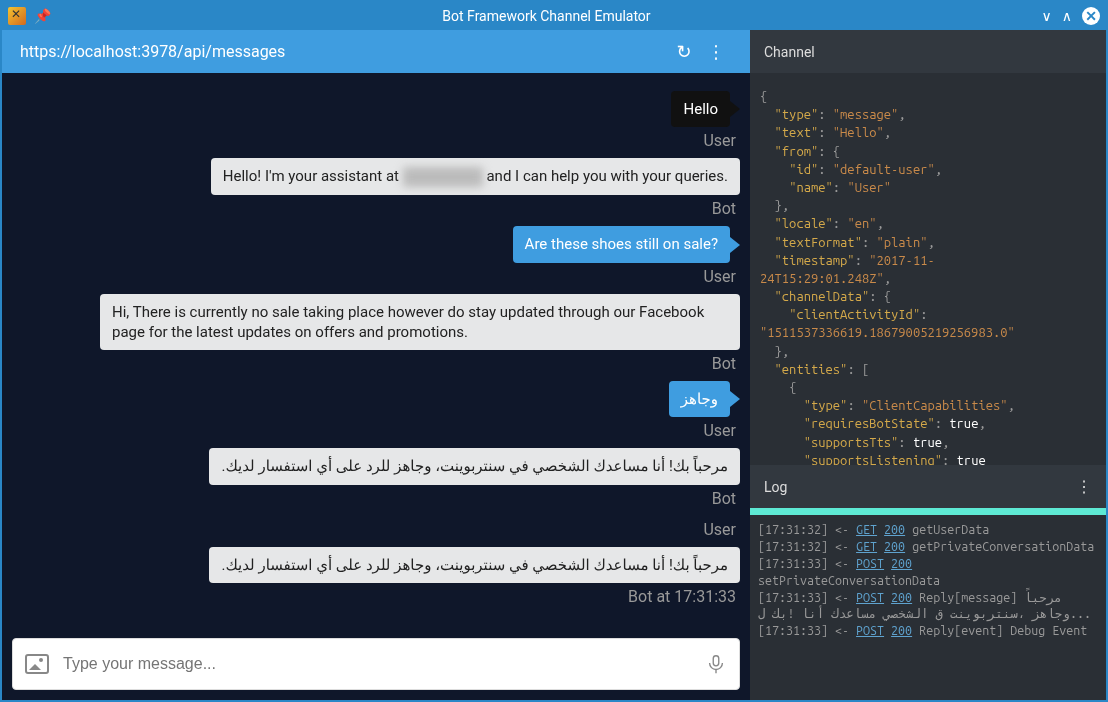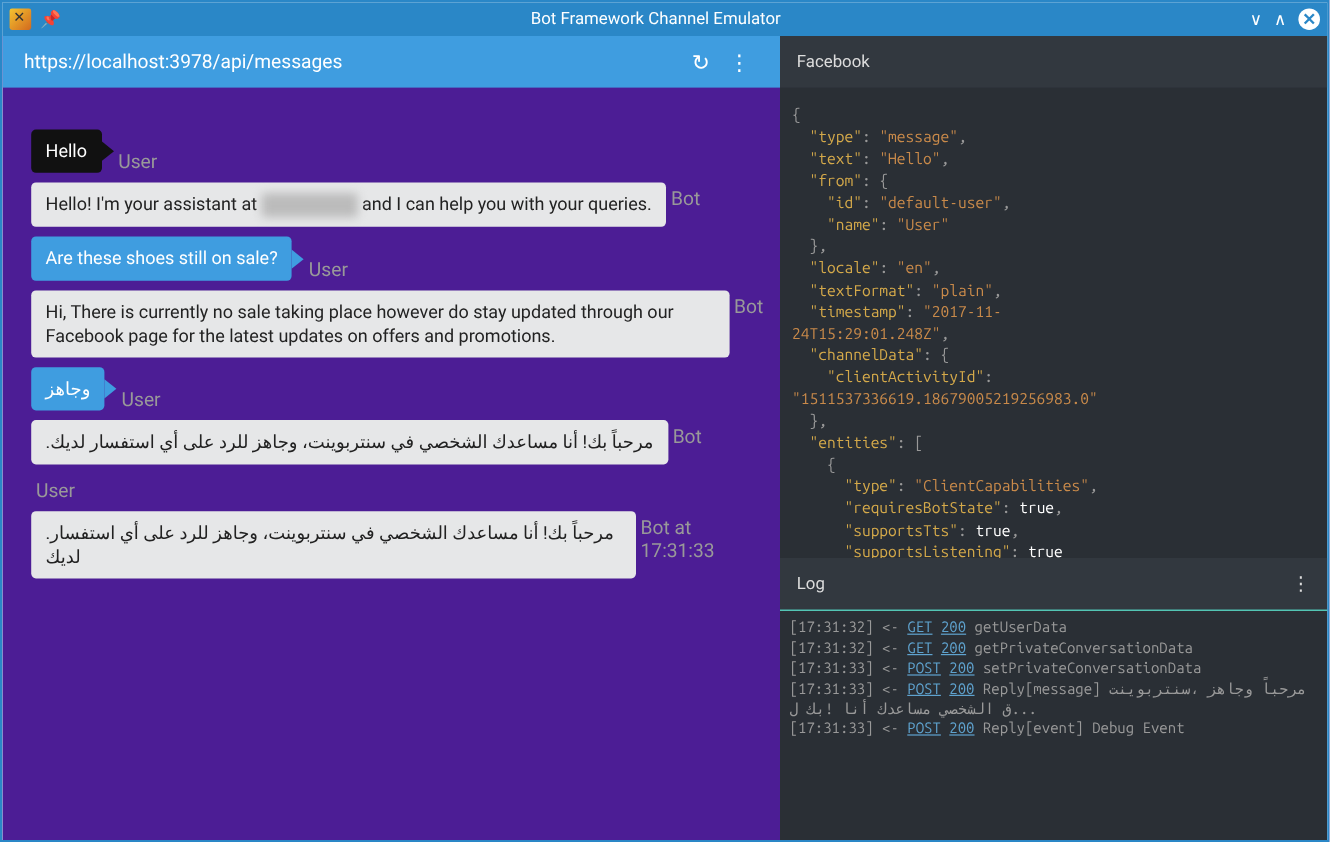--- a/index.html
+++ b/index.html
@@ -29,39 +29,39 @@
     width: 18px; height: 18px; border-radius: 50%;
     background: #fff; color: #2a87c7;
     display: flex; align-items: center; justify-content: center;
     font-size: 14px; font-weight: bold;
   }
   
   
   .main { flex: 1; display: flex; overflow: hidden; }
   
   
-  .chat-panel { width: 648px; display: flex; flex-direction: column; background: #4c1d95; gap: 17px; }
+  .chat-panel { width: 748px; display: flex; flex-direction: column; background: #0f172a; }
   
   .chat-header {
     height: 43px; background: #3f9de0; color: #fff;
     display: flex; align-items: center; padding: 0 18px;
     font-size: 16px;
   }
   .chat-header .url { flex: 1; }
   .chat-header .refresh, .chat-header .menu { width: 32px; text-align: center; cursor: pointer; font-size: 18px; }
   
   .messages {
     flex: 1; padding: 18px 10px 18px 24px;
     display: flex; flex-direction: column; gap: 8px;
     overflow-y: auto;
   }
   
-  .msg-block { display: flex; }
+  .msg-block { display: flex; flex-direction: column; }
   .msg-block.from-user { align-items: flex-end; }
-  .msg-block.from-bot { align-items: flex-start; }
+  .msg-block.from-bot { align-items: flex-end; }
   
   .msg-row { display: flex; align-items: center; gap: 0; }
   .msg-row.user { flex-direction: row; }
   
   .bubble {
     padding: 8px 12px; border-radius: 4px;
     font-size: 15px; line-height: 1.35;
     max-width: 640px;
     word-wrap: break-word;
     position: relative;
@@ -138,21 +138,21 @@
   .json-view .b { color: #ffffff; }
   .json-view .p { color: #999; }
   
   .log-view {
     height: 192px;
     font-family: "Ubuntu Mono", Consolas, monospace;
     font-size: 12.5px; line-height: 1.35;
     padding: 6px 8px;
     overflow: auto;
     color: #999;
-    border-top: 1px solid #5eead4;
+    border-top: 7px solid #5eead4;
   }
   .log-view .ts { color: #999; }
   .log-view .arrow { color: #999; }
   .log-view .method { color: #5fa3cf; text-decoration: underline; }
   .log-view .code { color: #5fa3cf; text-decoration: underline; }
   .log-view .plain { color: #999; }
   
   .side-panel ::-webkit-scrollbar { width: 10px; }
   .side-panel ::-webkit-scrollbar-thumb { background: #555; border-radius: 5px; }
   .side-panel ::-webkit-scrollbar-track { background: #2a2f35; }
@@ -231,26 +231,37 @@
           <div class="msg-meta">User</div>
         </div>
 
         <div class="msg-block from-bot">
           <div class="bubble bot">.مرحباً بك! أنا مساعدك الشخصي في سنتربوينت، وجاهز للرد على أي استفسار لديك</div>
           <div class="msg-meta">Bot at 17:31:33</div>
         </div>
 
       </div>
 
+      <div class="input-bar">
+        <div class="pic-icon"></div>
+        <input type="text" placeholder="Type your message..." style="">
+        <div class="mic">
+          <svg viewBox="0 0 24 24" fill="none" stroke="#888" stroke-width="1.5">
+            <rect x="9" y="3" width="6" height="11" rx="3"></rect>
+            <path d="M5 11a7 7 0 0 0 14 0"></path>
+            <line x1="12" y1="18" x2="12" y2="22"></line>
+          </svg>
+        </div>
+      </div>
     </div>
 
     <div class="side-panel">
 
       <div class="side-header">
-        <span>Facebook</span>
+        <span>Channel</span>
       </div>
 
       <div class="json-view" id="json-view"><span class="p">{</span>
   <span class="k">"type"</span><span class="p">: </span><span class="s">"message"</span><span class="p">,</span>
   <span class="k">"text"</span><span class="p">: </span><span class="s">"Hello"</span><span class="p">,</span>
   <span class="k">"from"</span><span class="p">: </span><span class="p">{</span>
     <span class="k">"id"</span><span class="p">: </span><span class="s">"default-user"</span><span class="p">,</span>
     <span class="k">"name"</span><span class="p">: </span><span class="s">"User"</span>
   <span class="p">},</span>
   <span class="k">"locale"</span><span class="p">: </span><span class="s">"en"</span><span class="p">,</span>

